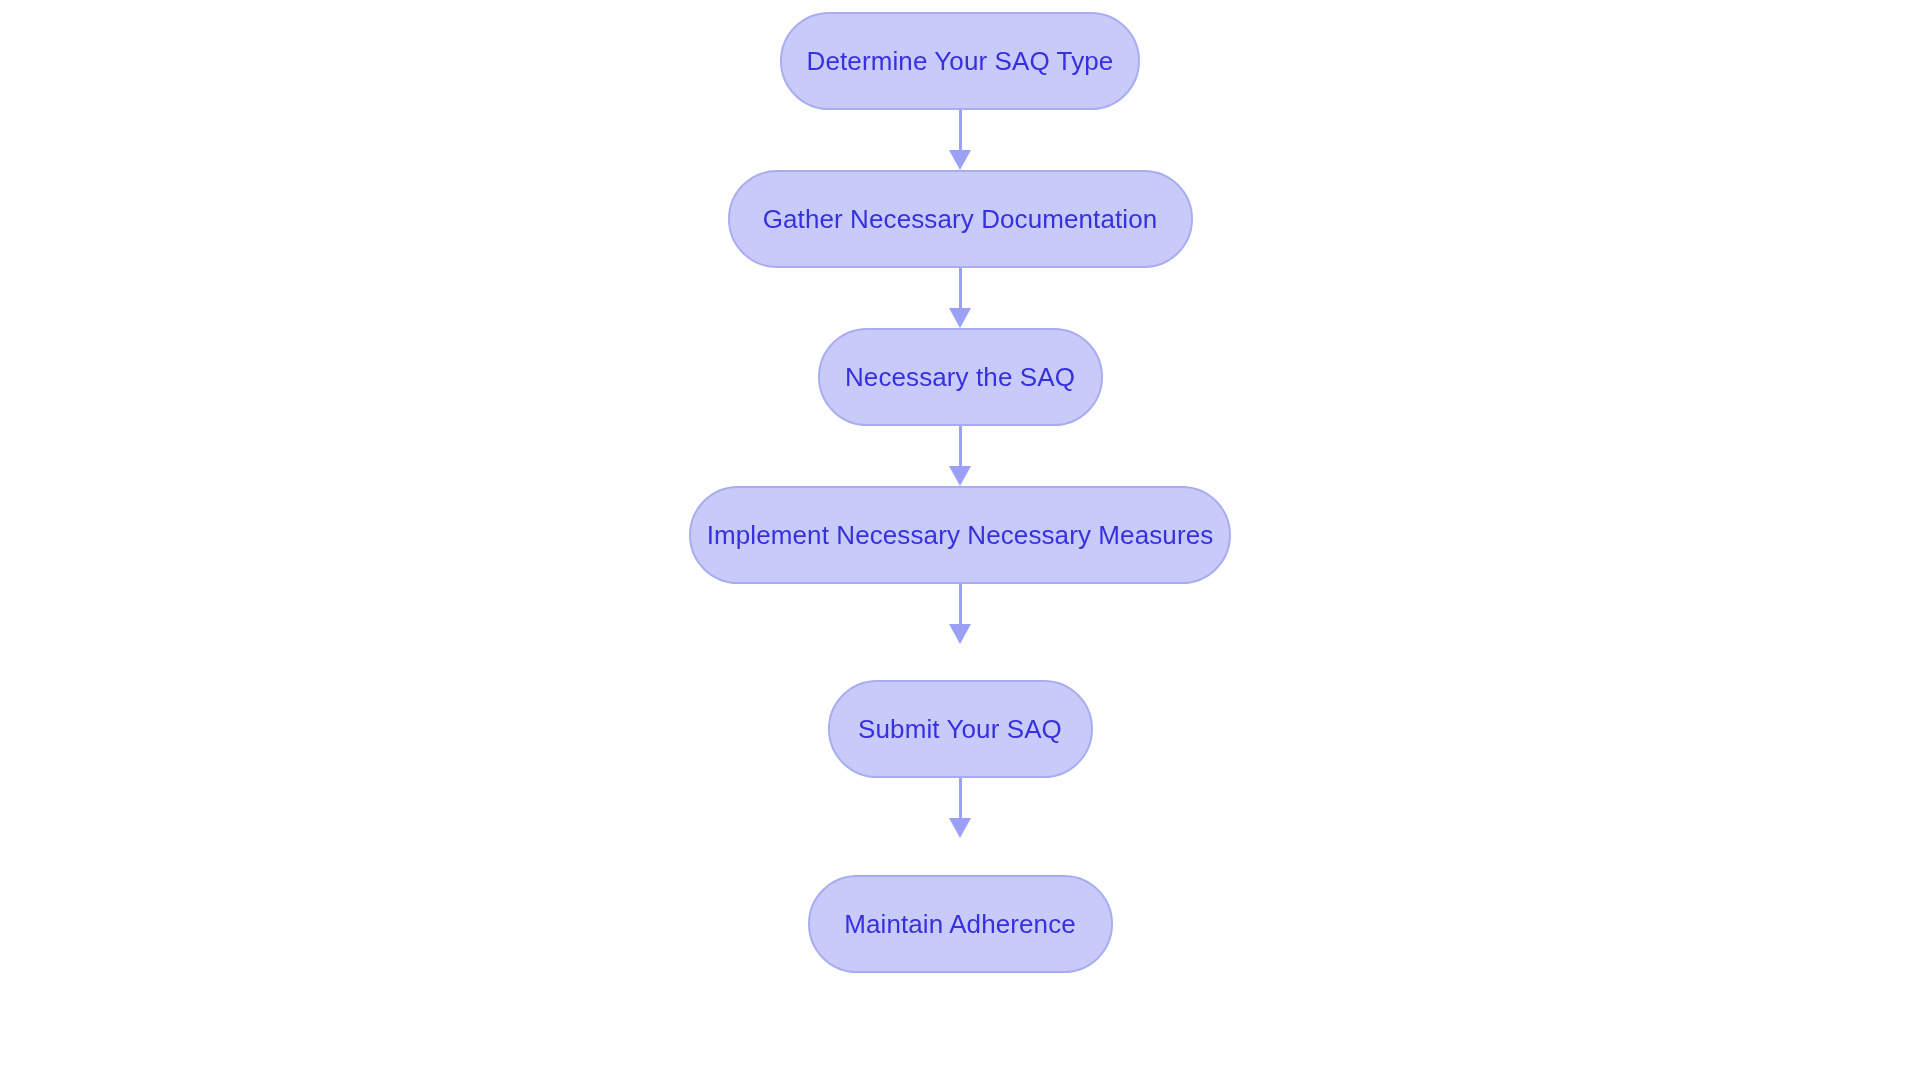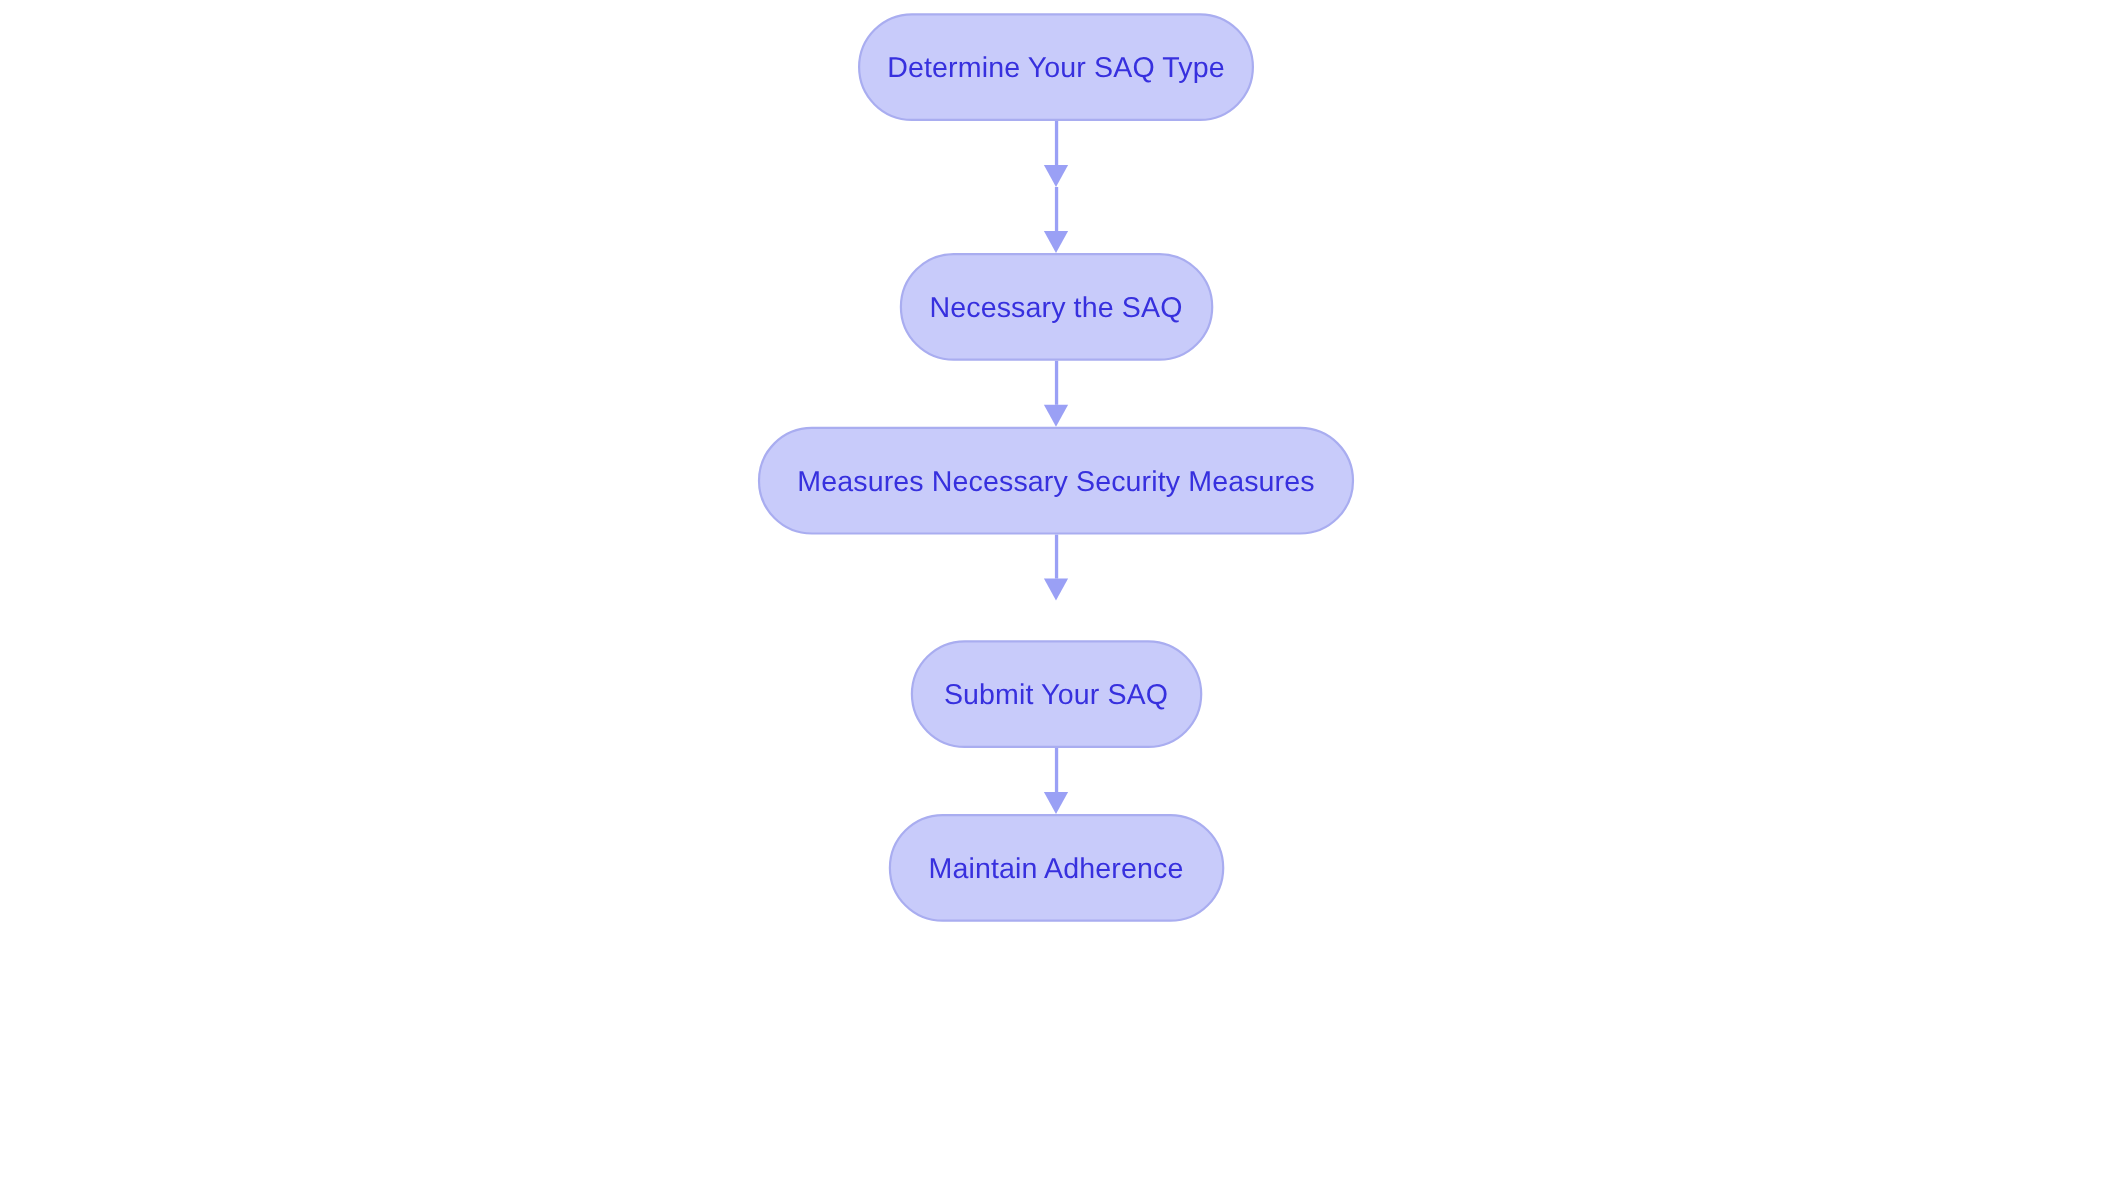--- a/index.html
+++ b/index.html
@@ -77,21 +77,21 @@
     border-top: 20px solid #9aa0f5;
     flex: 0 0 auto;
   }
 
   
   .n0 { width: 360px; }
   .n1 { width: 465px; }
   .n2 { width: 285px; }
   .n3 { width: 542px; }
   .n4 { width: 265px; margin-top: 36px; }
-  .n5 { width: 305px; }
+  .n5 { width: 305px; margin-top: 37px; }
 
   .gap-top { height: 12px; flex: 0 0 auto; }
   .c0 { height: 60px; }
   .c1 { height: 60px; }
   .c2 { height: 60px; }
   .c3 { height: 60px; }
   .c4 { height: 60px; }
 </style>
 </head>
 <body>
@@ -103,37 +103,40 @@
 
     <div class="node n0">
       <span class="node-label">Determine Your SAQ Type</span>
     </div>
 
     <div class="connector c0">
       <div class="connector-line"></div>
       <div class="connector-head"></div>
     </div>
 
+    <div class="node n1">
+      <span class="node-label">Gather Necessary Documentation</span>
+    </div>
 
     <div class="connector c1">
       <div class="connector-line"></div>
       <div class="connector-head"></div>
     </div>
 
     <div class="node n2">
       <span class="node-label">Necessary the SAQ</span>
     </div>
 
     <div class="connector c2">
       <div class="connector-line"></div>
       <div class="connector-head"></div>
     </div>
 
     <div class="node n3">
-      <span class="node-label">Measures Necessary Security Measures</span>
+      <span class="node-label">Implement Necessary Necessary Measures</span>
     </div>
 
     <div class="connector c3">
       <div class="connector-line"></div>
       <div class="connector-head"></div>
     </div>
 
     <div class="node n4">
       <span class="node-label">Submit Your SAQ</span>
     </div>

